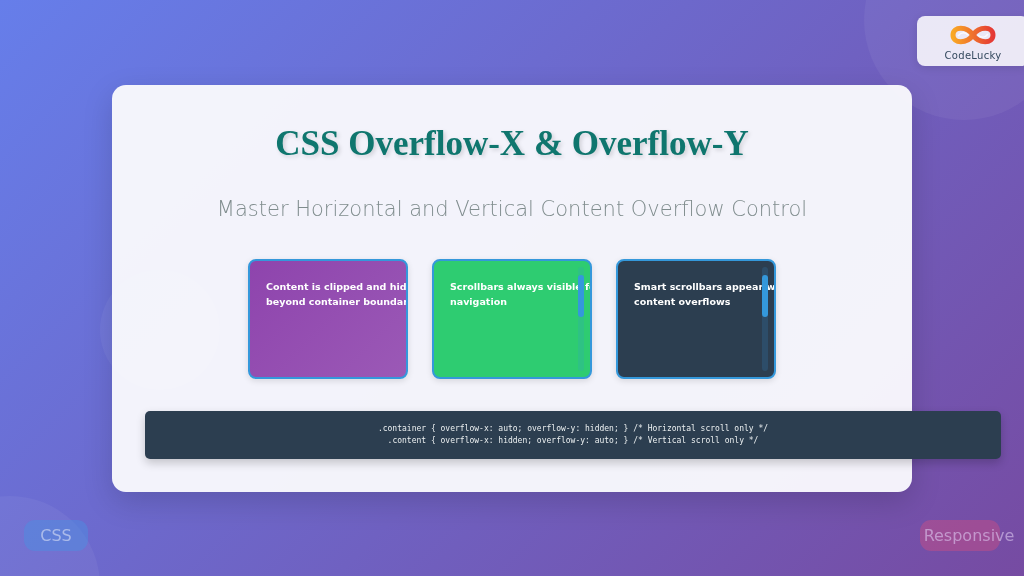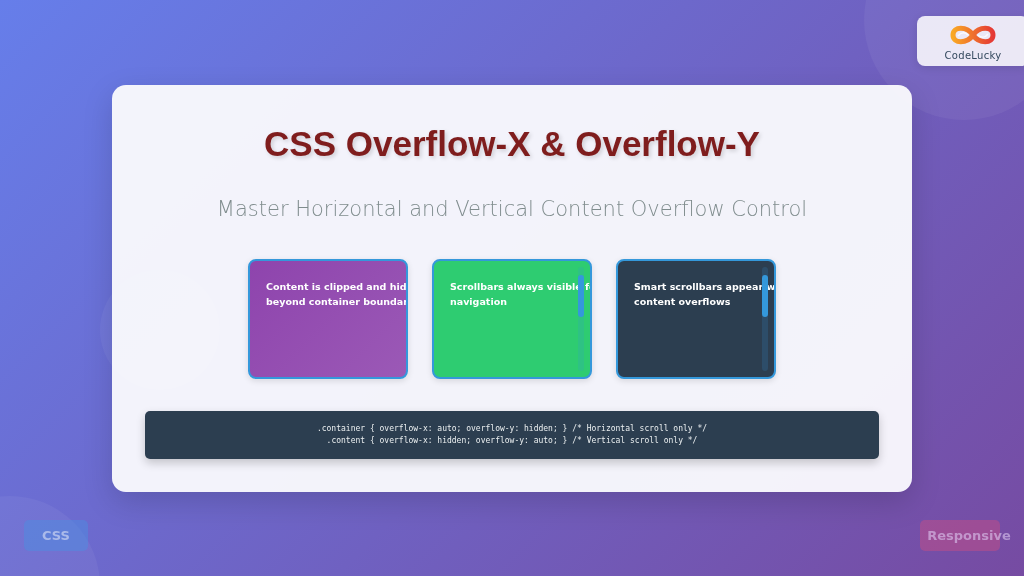--- a/index.html
+++ b/index.html
@@ -41,24 +41,24 @@
       left: 112px; top: 85px;
       width: 800px; height: 407px;
       background: rgba(248,248,252,0.97);
       border-radius: 14px;
       box-shadow: 0 10px 30px rgba(0,0,0,0.15);
     }
     .title {
       position: absolute;
       left: 0; right: 0; top: 124px;
       text-align: center;
-      font-family: Liberation Sans, sans-serif;
+      font-family: Liberation Serif, serif;
       font-weight: bold;
       font-size: 35px;
-      color: #7f1d1d;
+      color: #0f766e;
       text-shadow: 2px 2px 4px rgba(0,0,0,0.15);
       letter-spacing: 0px;
     }
     .subtitle {
       position: absolute;
       left: 0; right: 0; top: 197px;
       text-align: center;
       font-family: "DejaVu Sans", sans-serif;
       font-weight: 300;
       font-size: 21px;
@@ -99,41 +99,41 @@
       position: absolute;
       left: 0; top: 8px;
       width: 6px; height: 42px;
       border-radius: 3px;
       background: #3498db;
     }
 
     .code-block {
       position: absolute;
       left: 145px; top: 411px;
-      width: 734px; height: 48px;
+      width: 856px; height: 48px;
       background: #2c3e50;
       border-radius: 5px;
       box-shadow: 0 4px 10px rgba(0,0,0,0.2);
       display: flex; flex-direction: column; align-items: center; justify-content: center;
     }
     .code-line {
       font-family: "DejaVu Sans Mono", monospace;
       font-size: 8px;
       line-height: 12px;
       color: #ecf0f1;
       white-space: pre;
     }
 
     .tag {
       position: absolute;
-      border-radius: 5px;
+      border-radius: 11px;
       display: flex; align-items: center; justify-content: center;
       font-family: "DejaVu Sans", sans-serif;
-      font-weight: bold;
-      font-size: 13px;
+      font-weight: normal;
+      font-size: 16px;
     }
     .tag.css {
       left: 24px; top: 520px; width: 64px; height: 31px;
       background: rgba(74,144,226,0.45);
       color: rgba(220,225,245,0.6);
     }
     .tag.responsive {
       left: 920px; top: 520px; width: 80px; height: 31px;
       background: rgba(231,76,120,0.35);
       color: rgba(220,200,240,0.6);

